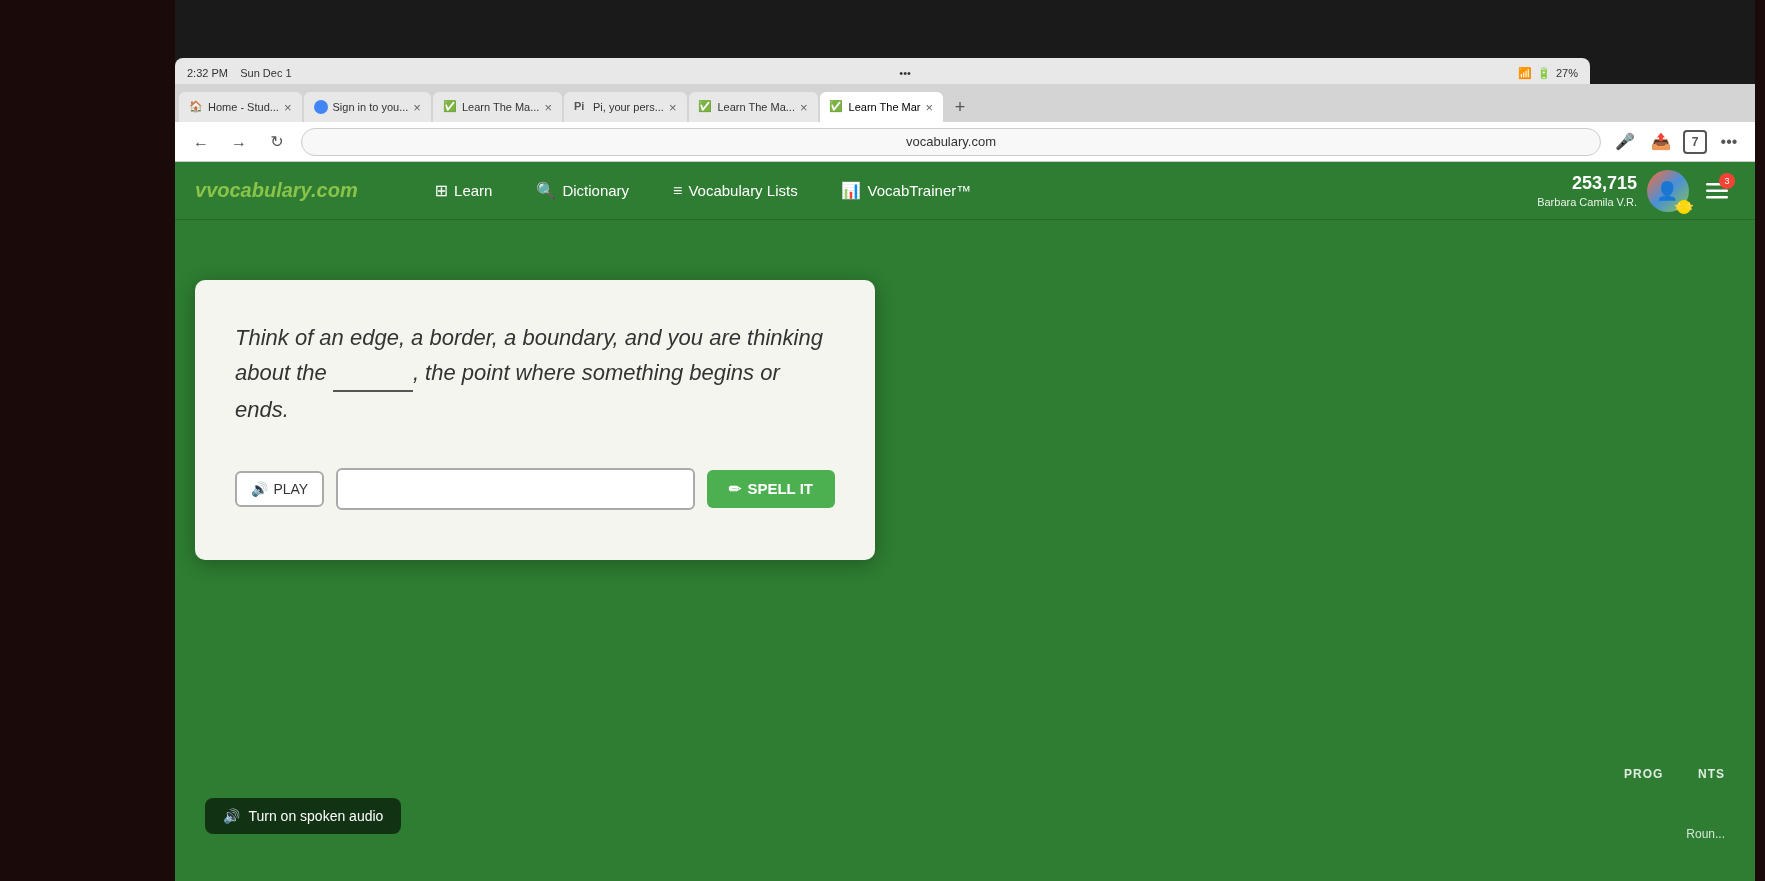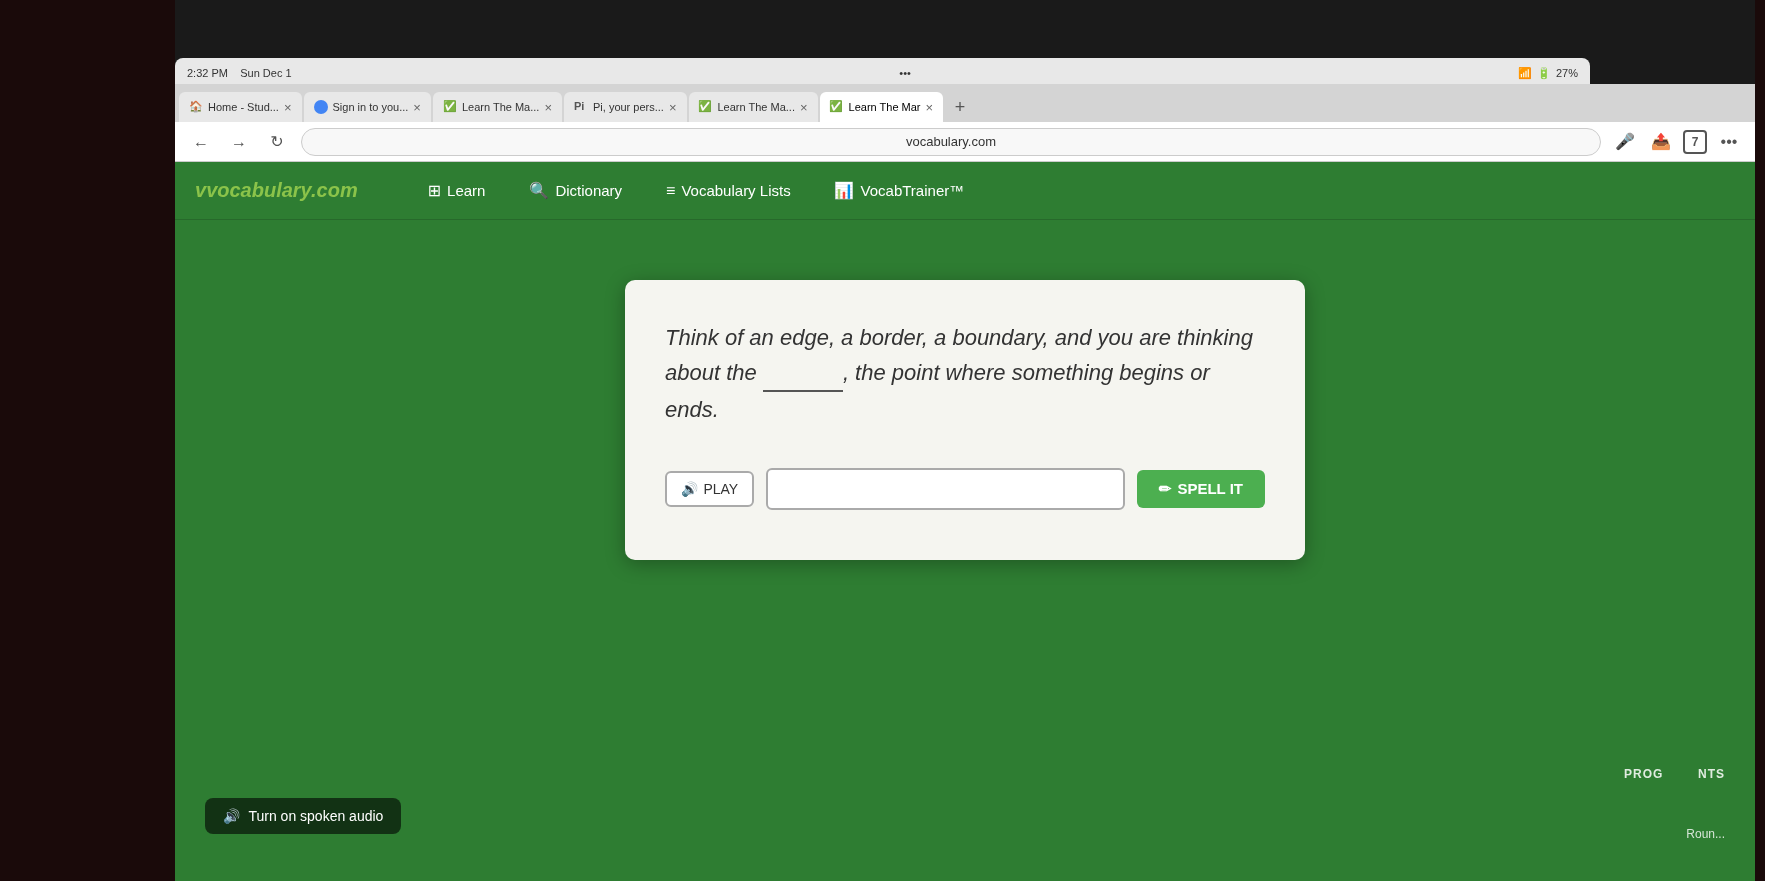--- a/index.html
+++ b/index.html
@@ -172,21 +172,21 @@
       overflow: hidden;
     }
 
     
     .navbar {
       height: 58px;
       background: #2e7d32;
       display: flex;
       align-items: center;
       padding: 0 20px;
-      gap: 8px;
+      gap: 15px;
       border-bottom: 1px solid #27692b;
     }
 
     .vocab-logo {
       font-size: 20px;
       color: #fff;
       font-style: italic;
       font-weight: bold;
       margin-right: 40px;
       text-decoration: none;
@@ -294,21 +294,20 @@
       height: 16px;
       font-size: 9px;
       display: flex;
       align-items: center;
       justify-content: center;
     }
 
     
     .exercise-container {
       display: flex;
-      justify-content: center;
       align-items: flex-start;
       padding: 60px 20px 20px;
     }
 
     .exercise-card {
       background: #f5f5f0;
       border-radius: 10px;
       width: 680px;
       padding: 40px 40px 50px;
       box-shadow: 0 4px 20px rgba(0,0,0,0.3);
@@ -547,20 +546,38 @@
       <div class="nav-item">
         <span class="nav-icon">≡</span>
         <span>Vocabulary Lists</span>
       </div>
       <div class="nav-item">
         <span class="nav-icon">📊</span>
         <span>VocabTrainer™</span>
       </div>
     </div>
 
+    <div class="nav-right">
+      <div class="user-points">
+        <span class="points-num">253,715</span>
+        <span class="points-name">Barbara Camila V.R.</span>
+      </div>
+      <div class="user-avatar">
+        👤
+        <div class="avatar-badge">⭐⭐</div>
+      </div>
+      <div class="hamburger-btn">
+        <svg width="22" height="16" viewBox="0 0 22 16">
+          <rect y="0" width="22" height="2.5" rx="1.2" fill="white"></rect>
+          <rect y="6.5" width="22" height="2.5" rx="1.2" fill="white"></rect>
+          <rect y="13" width="22" height="2.5" rx="1.2" fill="white"></rect>
+        </svg>
+        <div class="notif-badge">3</div>
+      </div>
+    </div>
   </div>
 
   <div class="exercise-container">
     <div class="exercise-card">
       <div class="exercise-text">
         Think of an edge, a border, a boundary, and you are thinking about the <span class="blank">&nbsp;&nbsp;&nbsp;&nbsp;&nbsp;&nbsp;&nbsp;&nbsp;</span>, the point where something begins or ends.
       </div>
       <div class="spell-input-row">
         <button class="play-btn">
           <span>🔊</span>

